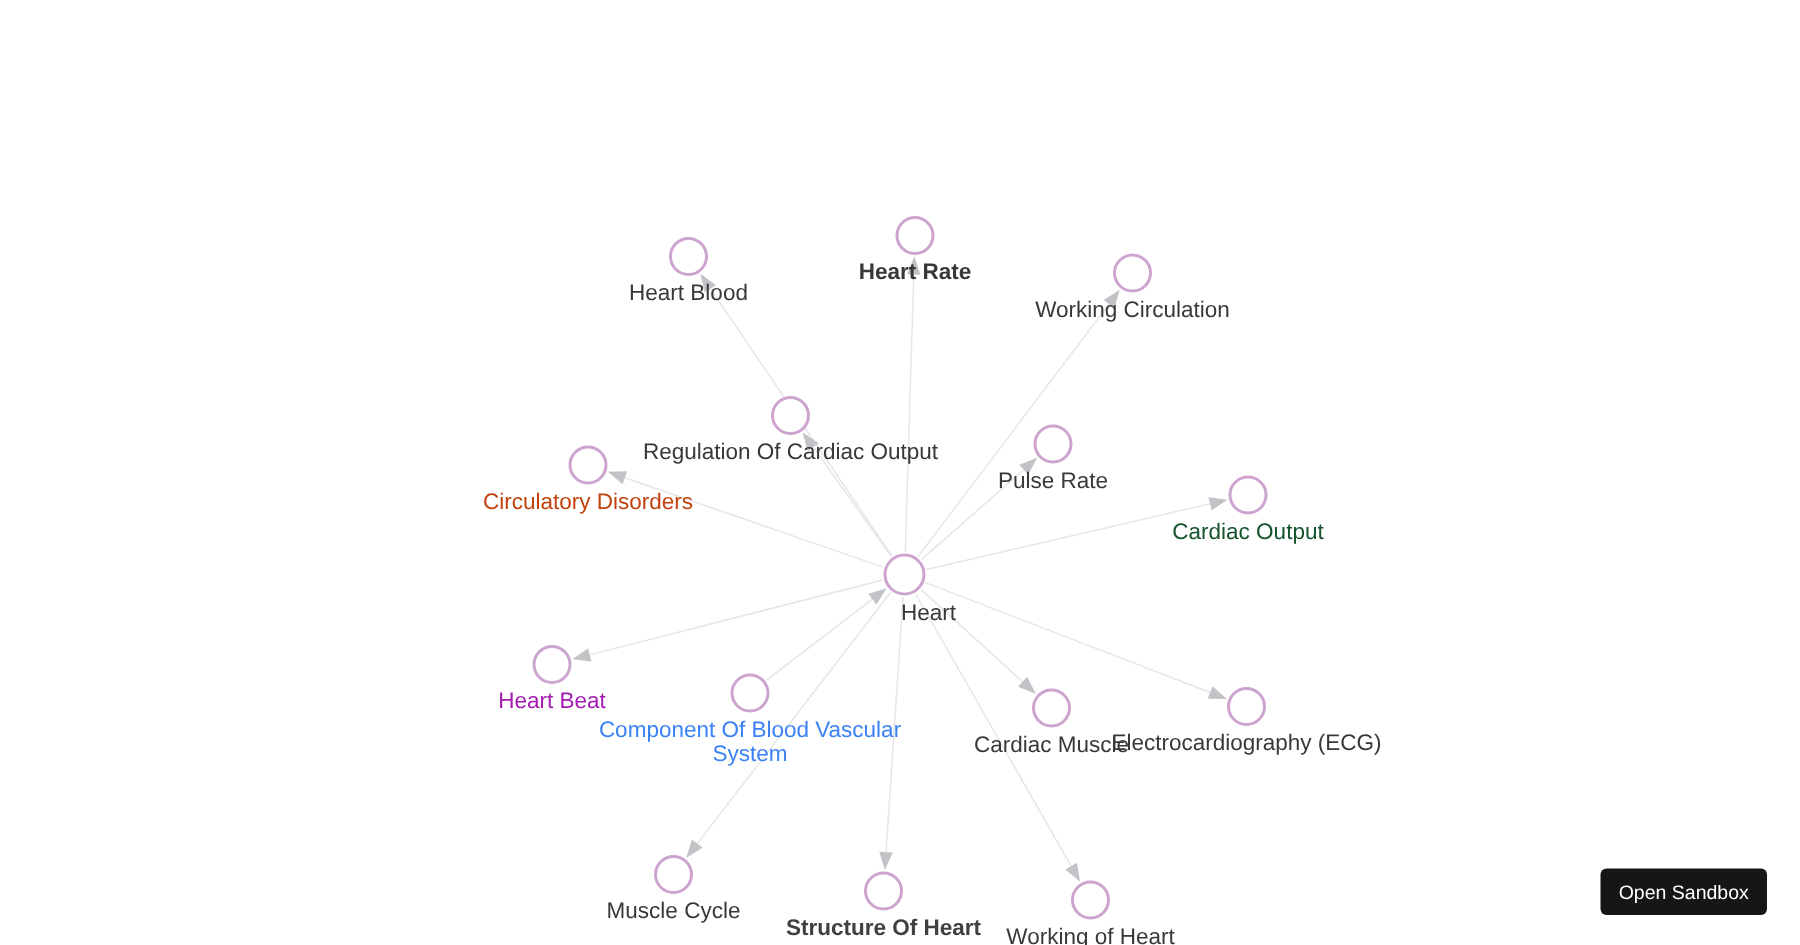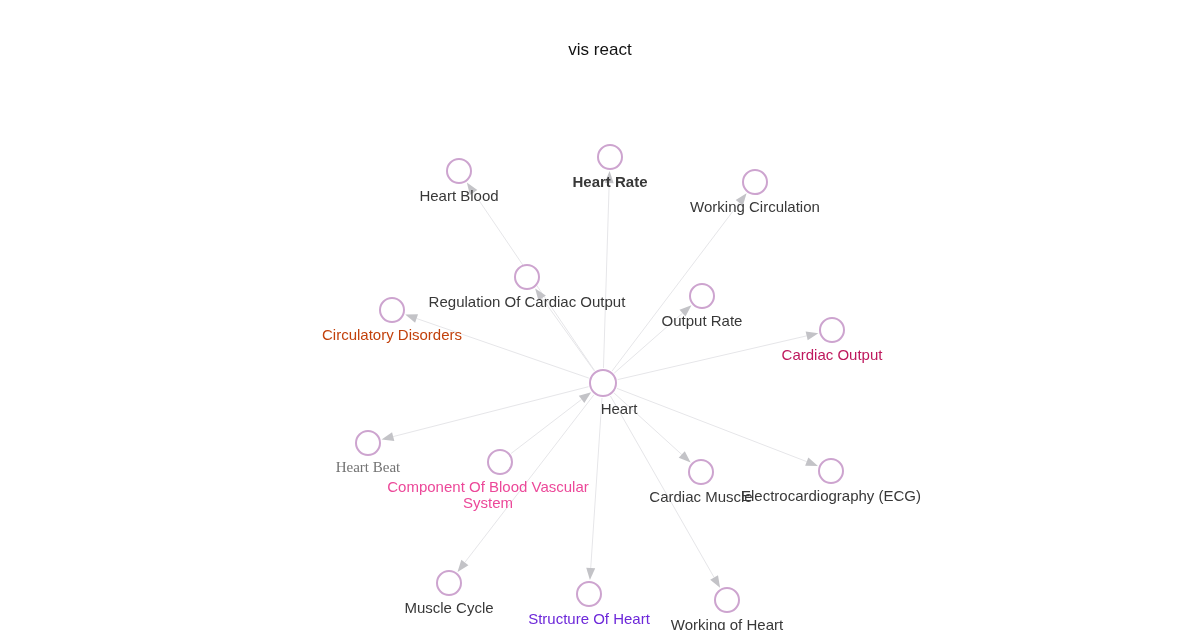--- a/index.html
+++ b/index.html
@@ -99,32 +99,32 @@
       <div class="node-label" style="left: 459px; top: 188px; color: rgb(56, 56, 56);">Heart Blood</div>
       <div class="graph-node" style="left: 597px; top: 144px; width: 26px; height: 26px; border: 2px solid rgb(205, 164, 207); background: rgb(255, 255, 255);"></div>
       <div class="node-label" style="left: 610px; top: 174px; color: rgb(56, 56, 56); font-weight: bold;">Heart Rate</div>
       <div class="graph-node" style="left: 742px; top: 169px; width: 26px; height: 26px; border: 2px solid rgb(205, 164, 207); background: rgb(255, 255, 255);"></div>
       <div class="node-label" style="left: 755px; top: 199px; color: rgb(56, 56, 56);">Working Circulation</div>
       <div class="graph-node" style="left: 514px; top: 264px; width: 26px; height: 26px; border: 2px solid rgb(205, 164, 207); background: rgb(255, 255, 255);"></div>
       <div class="node-label" style="left: 527px; top: 294px; color: rgb(56, 56, 56);">Regulation Of Cardiac Output</div>
       <div class="graph-node" style="left: 379px; top: 297px; width: 26px; height: 26px; border: 2px solid rgb(205, 164, 207); background: rgb(255, 255, 255);"></div>
       <div class="node-label" style="left: 392px; top: 327px; color: #c2410c;">Circulatory Disorders</div>
       <div class="graph-node" style="left: 689px; top: 283px; width: 26px; height: 26px; border: 2px solid rgb(205, 164, 207); background: rgb(255, 255, 255);"></div>
-      <div class="node-label" style="left: 702px; top: 313px; color: rgb(56, 56, 56);">Output Rate</div>
+      <div class="node-label" style="left: 702px; top: 313px; color: rgb(56, 56, 56);">Pulse Rate</div>
       <div class="graph-node" style="left: 819px; top: 317px; width: 26px; height: 26px; border: 2px solid rgb(205, 164, 207); background: rgb(255, 255, 255);"></div>
-      <div class="node-label" style="left: 832px; top: 347px; color: #be185d;">Cardiac Output</div>
+      <div class="node-label" style="left: 832px; top: 347px; color: #14532d;">Cardiac Output</div>
       <div class="graph-node" style="left: 355px; top: 430px; width: 26px; height: 26px; border: 2px solid rgb(205, 164, 207); background: rgb(255, 255, 255);"></div>
-      <div class="node-label" style="left: 368px; top: 460px; color: #737373; font-family: Liberation Serif, serif;">Heart Beat</div>
+      <div class="node-label" style="left: 368px; top: 460px; color: #a21caf;">Heart Beat</div>
       <div class="graph-node" style="left: 487px; top: 449px; width: 26px; height: 26px; border: 2px solid rgb(205, 164, 207); background: rgb(255, 255, 255);"></div>
-      <div class="node-label wrap" style="left: 488px; top: 479px; color: #ec4899;">Component Of Blood Vascular System</div>
+      <div class="node-label wrap" style="left: 500px; top: 479px; color: #3b82f6;">Component Of Blood Vascular System</div>
       <div class="graph-node" style="left: 688px; top: 459px; width: 26px; height: 26px; border: 2px solid rgb(205, 164, 207); background: rgb(255, 255, 255);"></div>
       <div class="node-label" style="left: 701px; top: 489px; color: rgb(56, 56, 56);">Cardiac Muscle</div>
       <div class="graph-node" style="left: 818px; top: 458px; width: 26px; height: 26px; border: 2px solid rgb(205, 164, 207); background: rgb(255, 255, 255);"></div>
       <div class="node-label" style="left: 831px; top: 488px; color: rgb(56, 56, 56);">Electrocardiography (ECG)</div>
       <div class="graph-node" style="left: 436px; top: 570px; width: 26px; height: 26px; border: 2px solid rgb(205, 164, 207); background: rgb(255, 255, 255);"></div>
       <div class="node-label" style="left: 449px; top: 600px; color: rgb(56, 56, 56);">Muscle Cycle</div>
       <div class="graph-node" style="left: 576px; top: 581px; width: 26px; height: 26px; border: 2px solid rgb(205, 164, 207); background: rgb(255, 255, 255);"></div>
-      <div class="node-label" style="left: 589px; top: 611px; color: #6d28d9;">Structure Of Heart</div>
+      <div class="node-label" style="left: 589px; top: 611px; color: #404040; font-weight: bold;">Structure Of Heart</div>
       <div class="graph-node" style="left: 714px; top: 587px; width: 26px; height: 26px; border: 2px solid rgb(205, 164, 207); background: rgb(255, 255, 255);"></div>
       <div class="node-label" style="left: 727px; top: 617px; color: rgb(56, 56, 56);">Working of Heart</div>
     </div>
-  <div class="page-title">vis react</div>
+  <button class="sandbox-btn">Open Sandbox</button>
 </div>
 
 </body></html>

